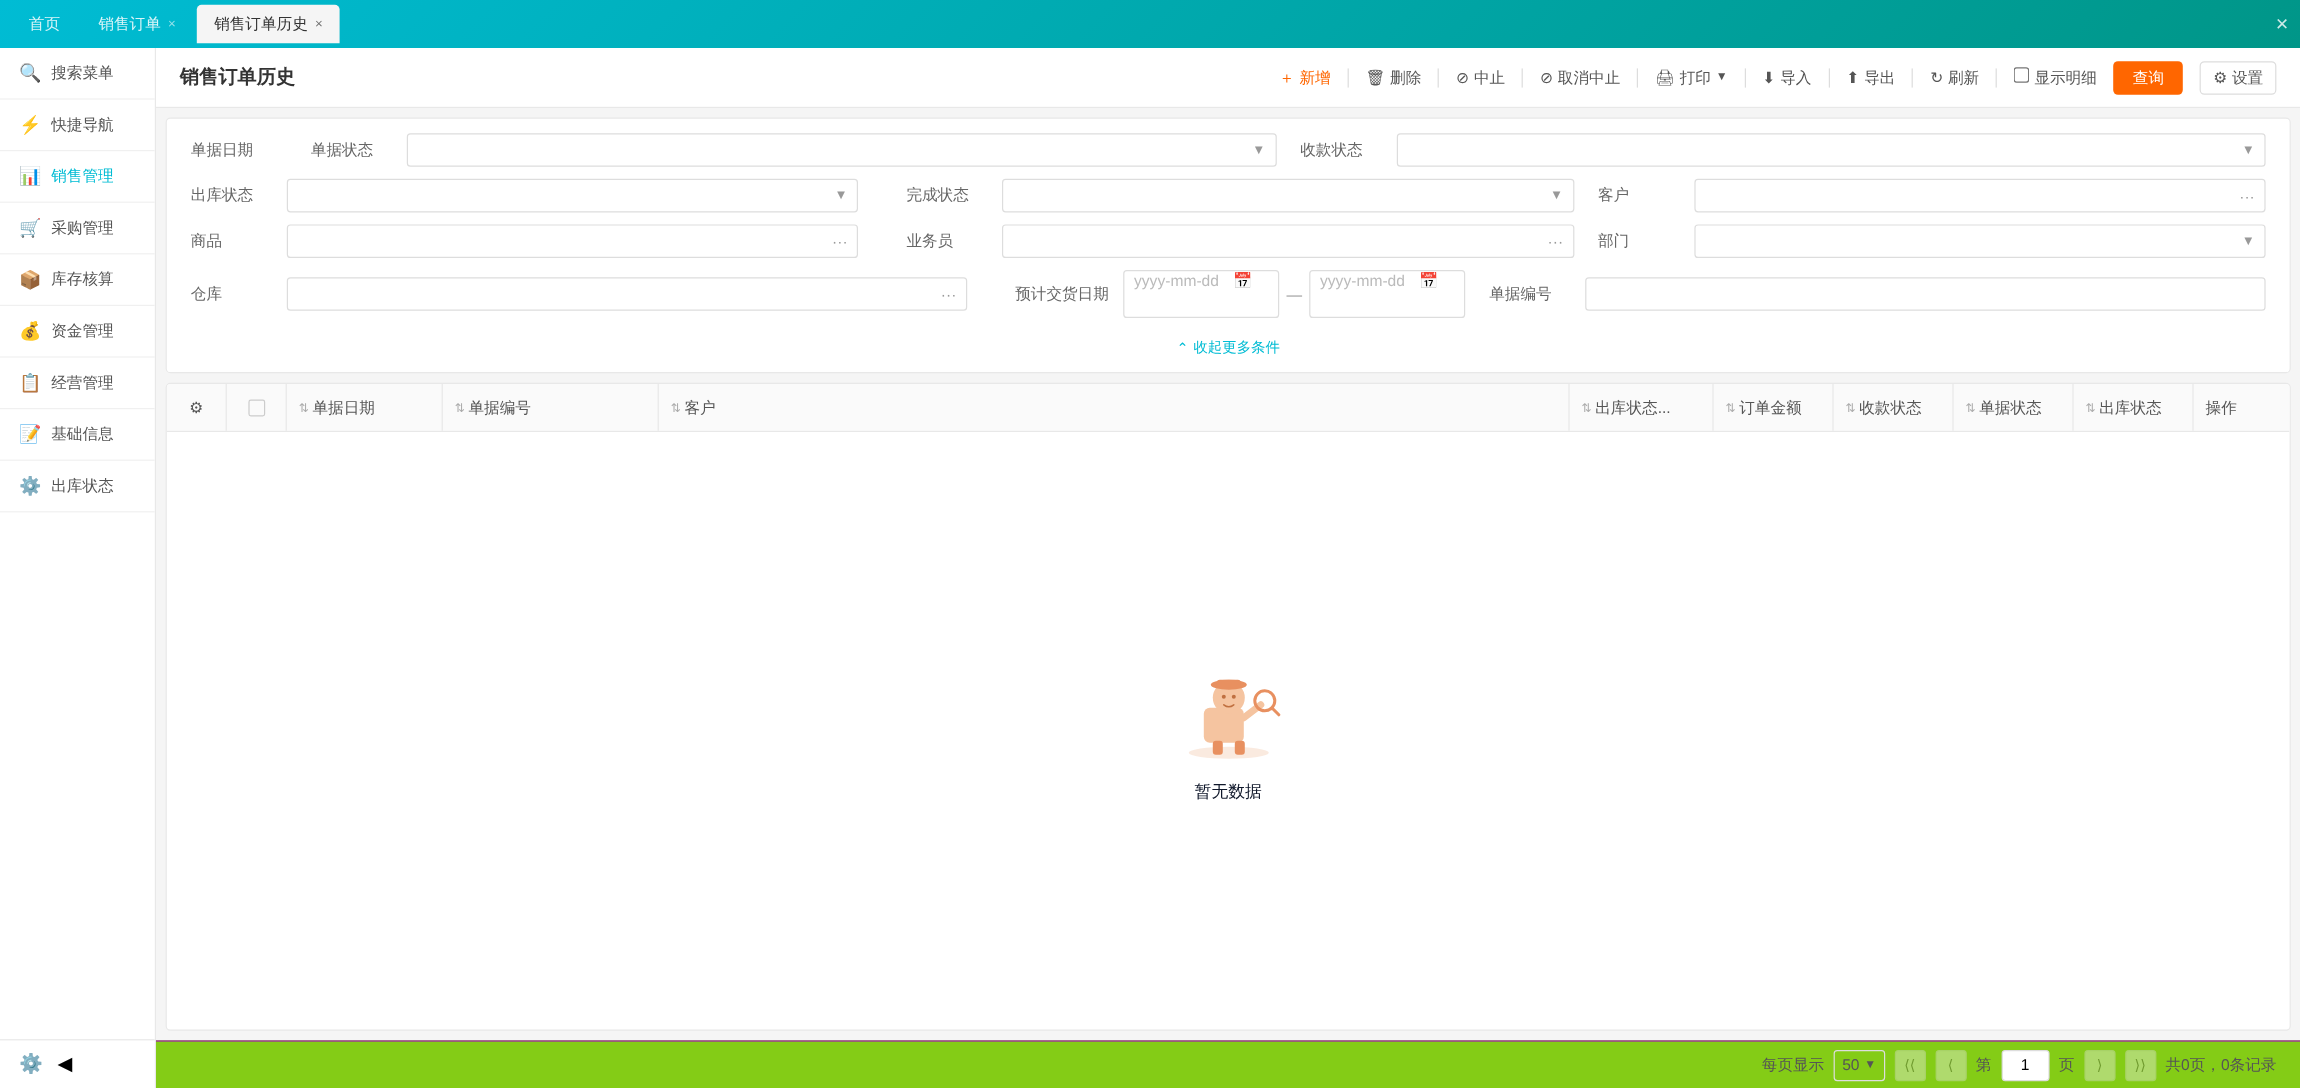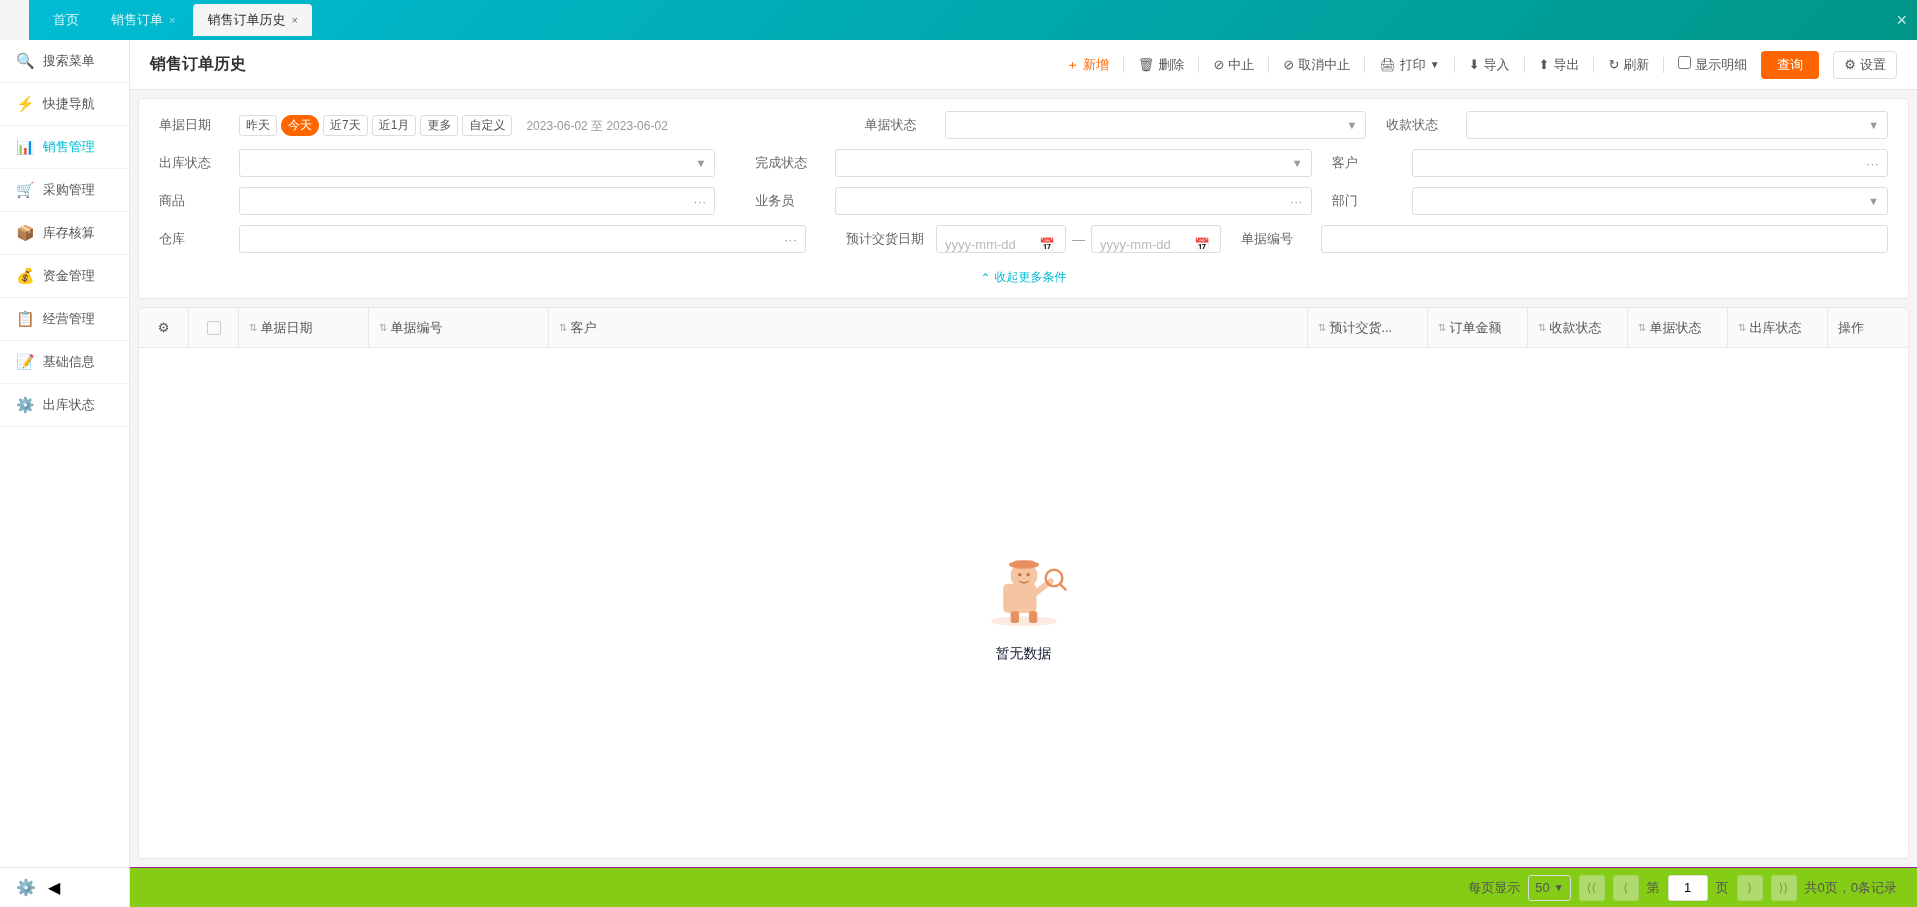--- a/index.html
+++ b/index.html
@@ -6,21 +6,20 @@
     body { font-family: 'Microsoft YaHei', Arial, sans-serif; font-size: 13px; background: #f5f5f5; display: flex; flex-direction: column; height: 100vh; overflow: hidden; }
 
     
     .top-bar {
       height: 40px;
       background: linear-gradient(135deg, #00bcd4 0%, #009688 100%);
       display: flex;
       align-items: center;
       padding: 0 10px;
       gap: 4px;
-      margin-left: 29px;
     }
     .top-bar-tab {
       height: 32px;
       padding: 0 14px;
       border-radius: 4px 4px 0 0;
       display: flex;
       align-items: center;
       gap: 6px;
       cursor: pointer;
       font-size: 13px;
@@ -216,30 +215,30 @@
       font-size: 13px;
       color: #333;
       background: white;
       display: flex;
       align-items: center;
       justify-content: flex-end;
       cursor: pointer;
       color: #999;
     }
     .filter-date-input {
-      height: 28px;
+      height: 40px;
       border: 1px solid #ddd;
       border-radius: 3px;
       padding: 0 8px;
       font-size: 13px;
       color: #bbb;
       background: white;
       display: flex;
-      align-items: flex-end;
-      gap: 24px;
+      align-items: flex-start;
+      gap: 12px;
       cursor: pointer;
       min-width: 130px;
     }
     .filter-date-input .cal-icon { font-size: 13px; color: #999; }
     .date-separator { color: #999; padding: 0 6px; }
 
     .collapse-bar {
       text-align: center;
       color: #00bcd4;
       font-size: 12px;
@@ -492,33 +491,20 @@
           <span>⚙</span>
           <span>设置</span>
         </button>
       </div>
     </div>
 
     <div class="filter-area">
 
       <div class="filter-row">
         <span class="filter-label">单据日期</span>
-        <div class="filter-control" style="flex:1.5;">
-          <div class="date-quick-btns">
-            <button class="date-btn">昨天</button>
-            <button class="date-btn active">今天</button>
-            <button class="date-btn">近7天</button>
-            <button class="date-btn">近1月</button>
-            <button class="date-btn">更多</button>
-            <button class="date-btn">自定义</button>
-          </div>
-          <div style="margin-left:8px;">
-            <div class="date-range-text">2023-06-02 至 2023-06-02</div>
-          </div>
-        </div>
         <span class="filter-label" style="margin-left:20px;">单据状态</span>
         <div class="filter-select" style="flex:1; margin-right:20px;">
           <span></span>
           <span class="chevron">▼</span>
         </div>
         <span class="filter-label">收款状态</span>
         <div class="filter-select" style="flex:1;">
           <span></span>
           <span class="chevron">▼</span>
         </div>
@@ -599,21 +585,21 @@
         <div class="th num-col">
           <span style="font-size:10px;color:#aaa;">⇅</span>
           <span>单据编号</span>
         </div>
         <div class="th customer-col">
           <span style="font-size:10px;color:#aaa;">⇅</span>
           <span>客户</span>
         </div>
         <div class="th delivery-col">
           <span style="font-size:10px;color:#aaa;">⇅</span>
-          <span>预计交货...</span>
+          <span>出库状态...</span>
         </div>
         <div class="th amount-col">
           <span style="font-size:10px;color:#aaa;">⇅</span>
           <span>订单金额</span>
         </div>
         <div class="th pay-status-col">
           <span style="font-size:10px;color:#aaa;">⇅</span>
           <span>收款状态</span>
         </div>
         <div class="th bill-status-col">

